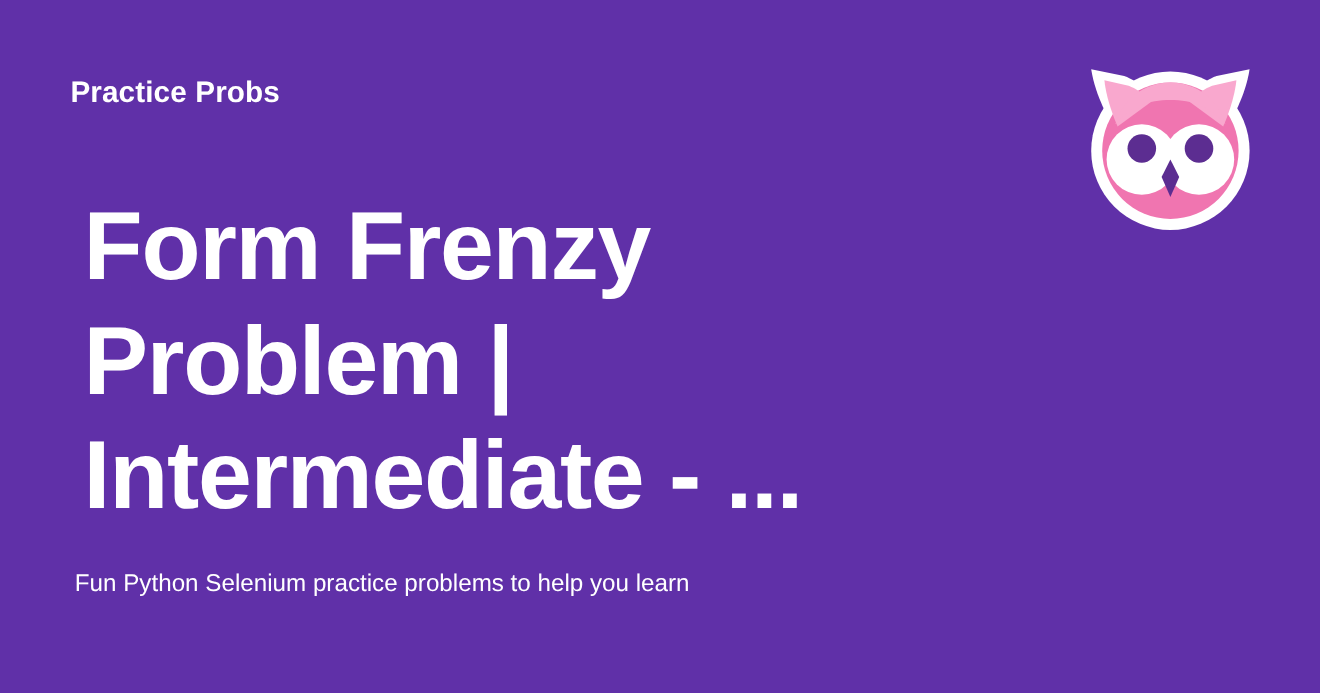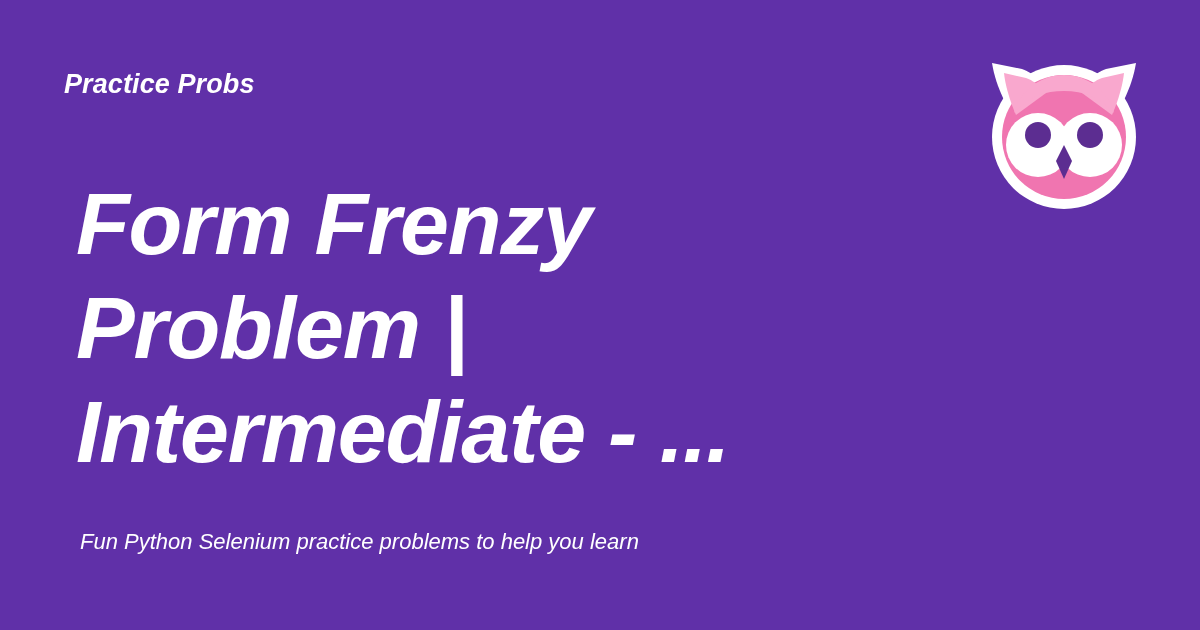--- a/index.html
+++ b/index.html
@@ -14,21 +14,20 @@
     background: #5F2EA8;
   }
 
   .og-card {
     position: relative;
     box-sizing: border-box;
     width: 1200px;
     height: 630px;
     background: #6030A8;
     padding: 0;
-    font-style: italic;
   }
 
   
   .site-name {
     position: absolute;
     left: 64px;
     top: 66px;
     font-size: 27px;
     font-weight: 700;
     letter-spacing: 0.1px;
@@ -54,21 +53,21 @@
     -webkit-line-clamp: 3;
     -webkit-box-orient: vertical;
   }
 
   
   .card-description {
     position: absolute;
     left: 64px;
     top: 510px;
     width: 820px;
-    margin: 16px;
+    margin: 4px;
     font-size: 22px;
     font-weight: 400;
     line-height: 32px;
     color: #FFFFFF;
     white-space: nowrap;
     overflow: hidden;
     text-overflow: ellipsis;
   }
 
   

